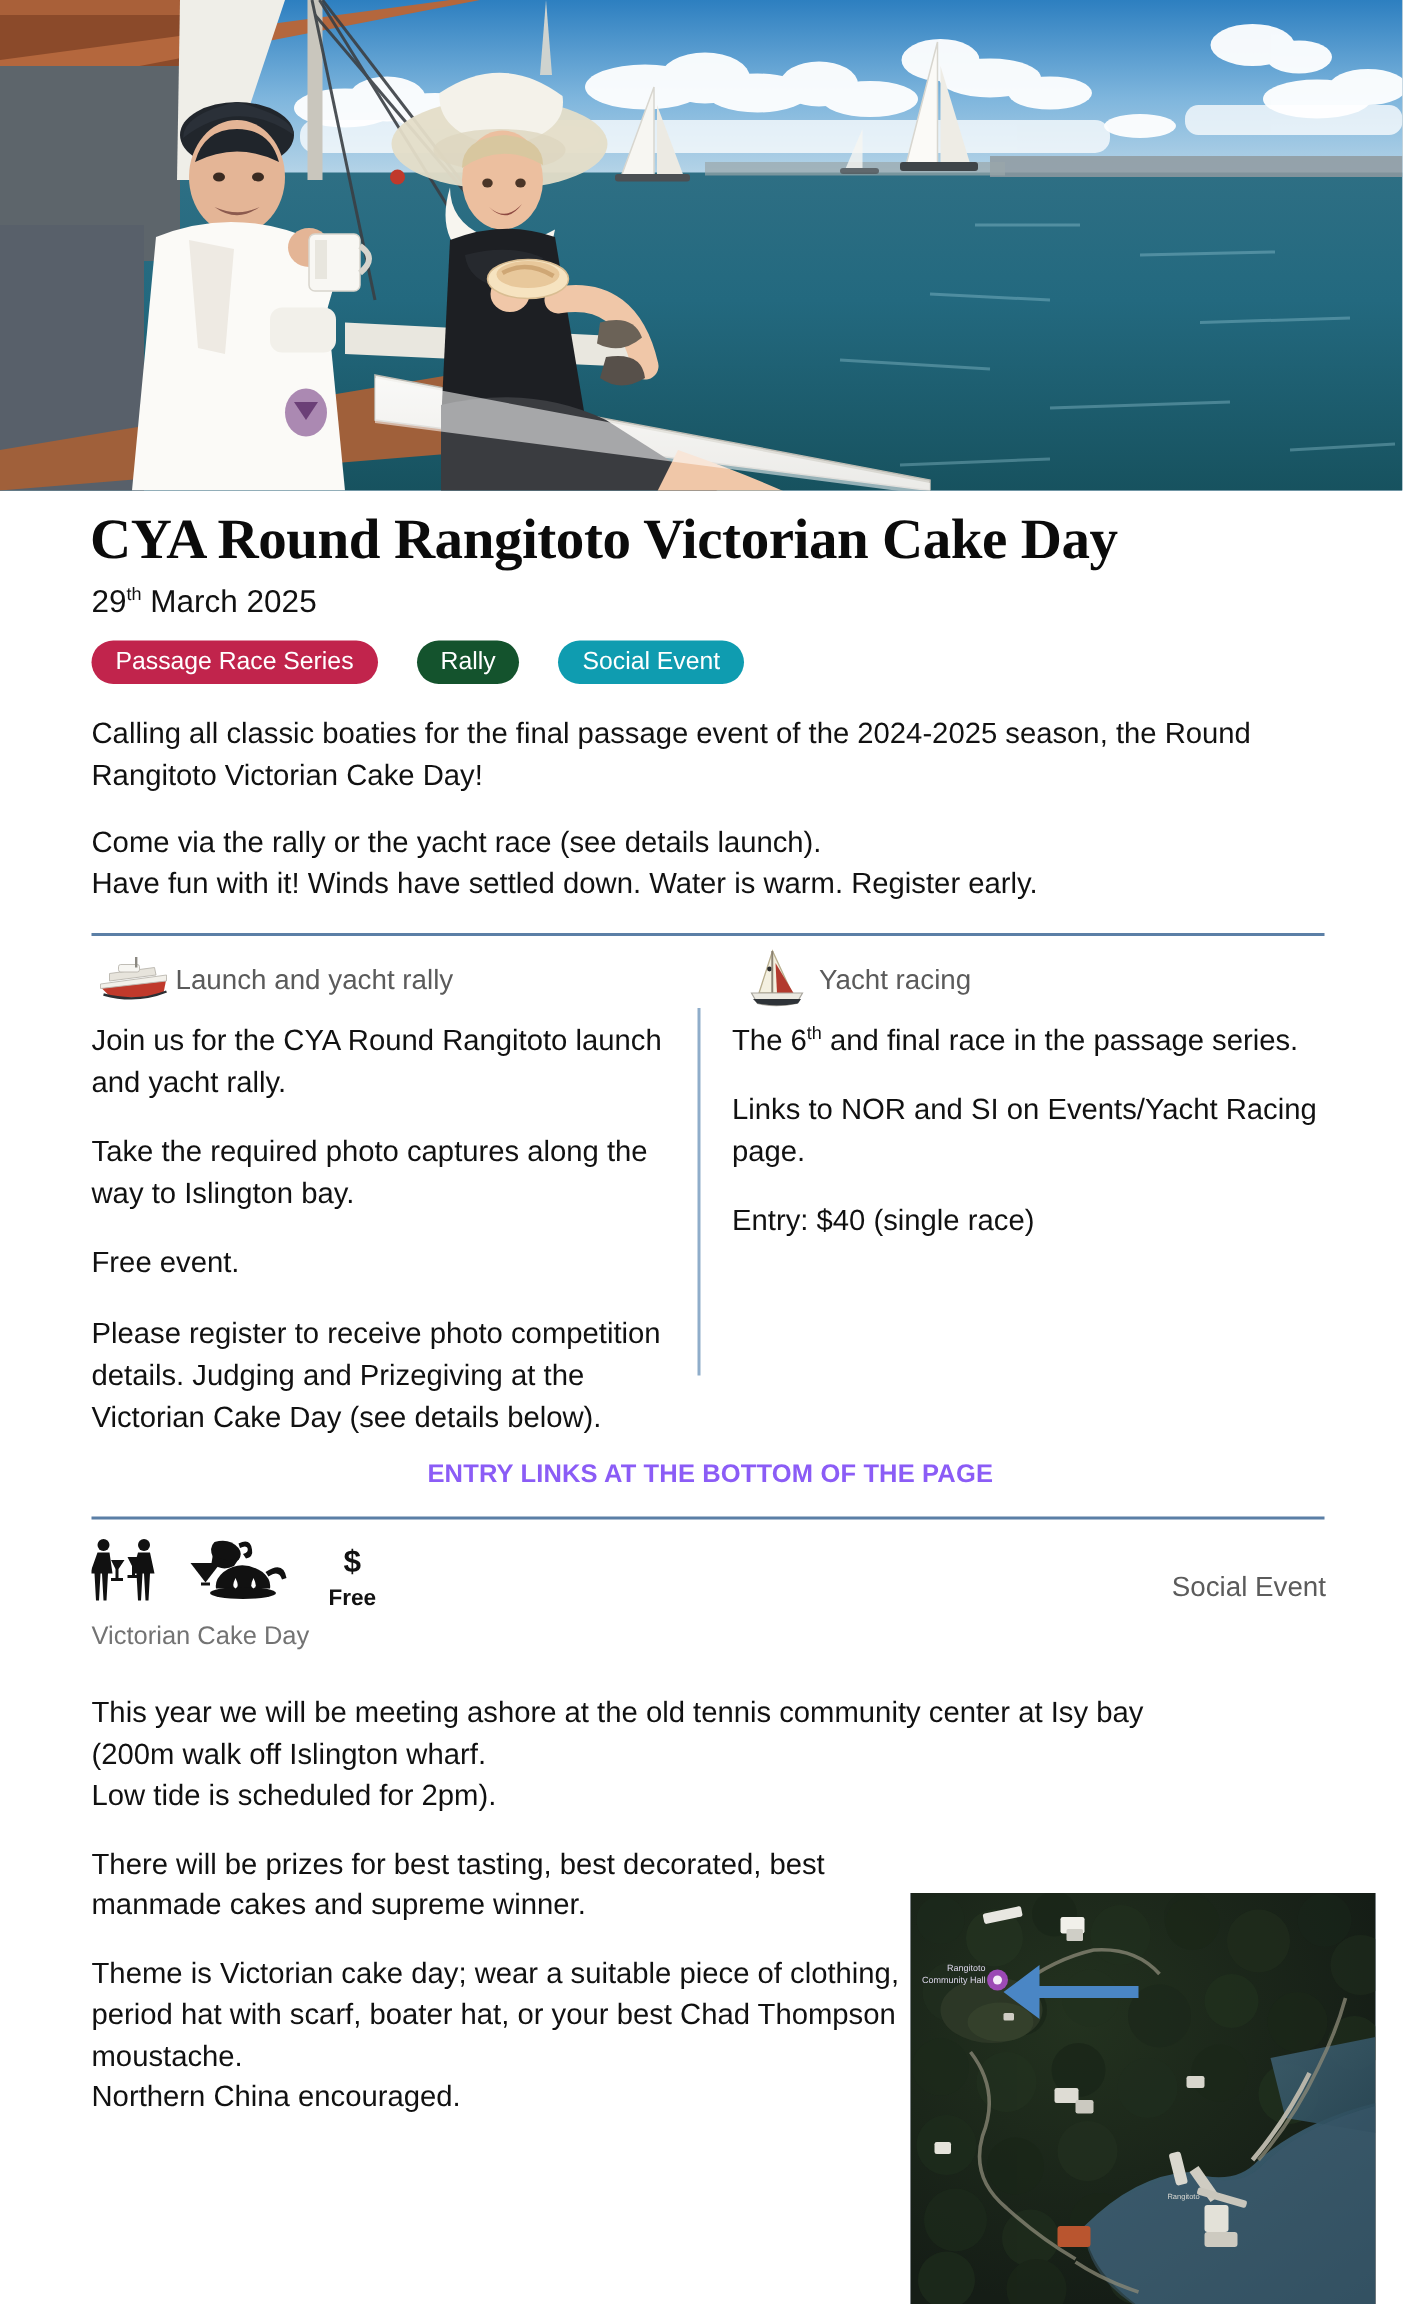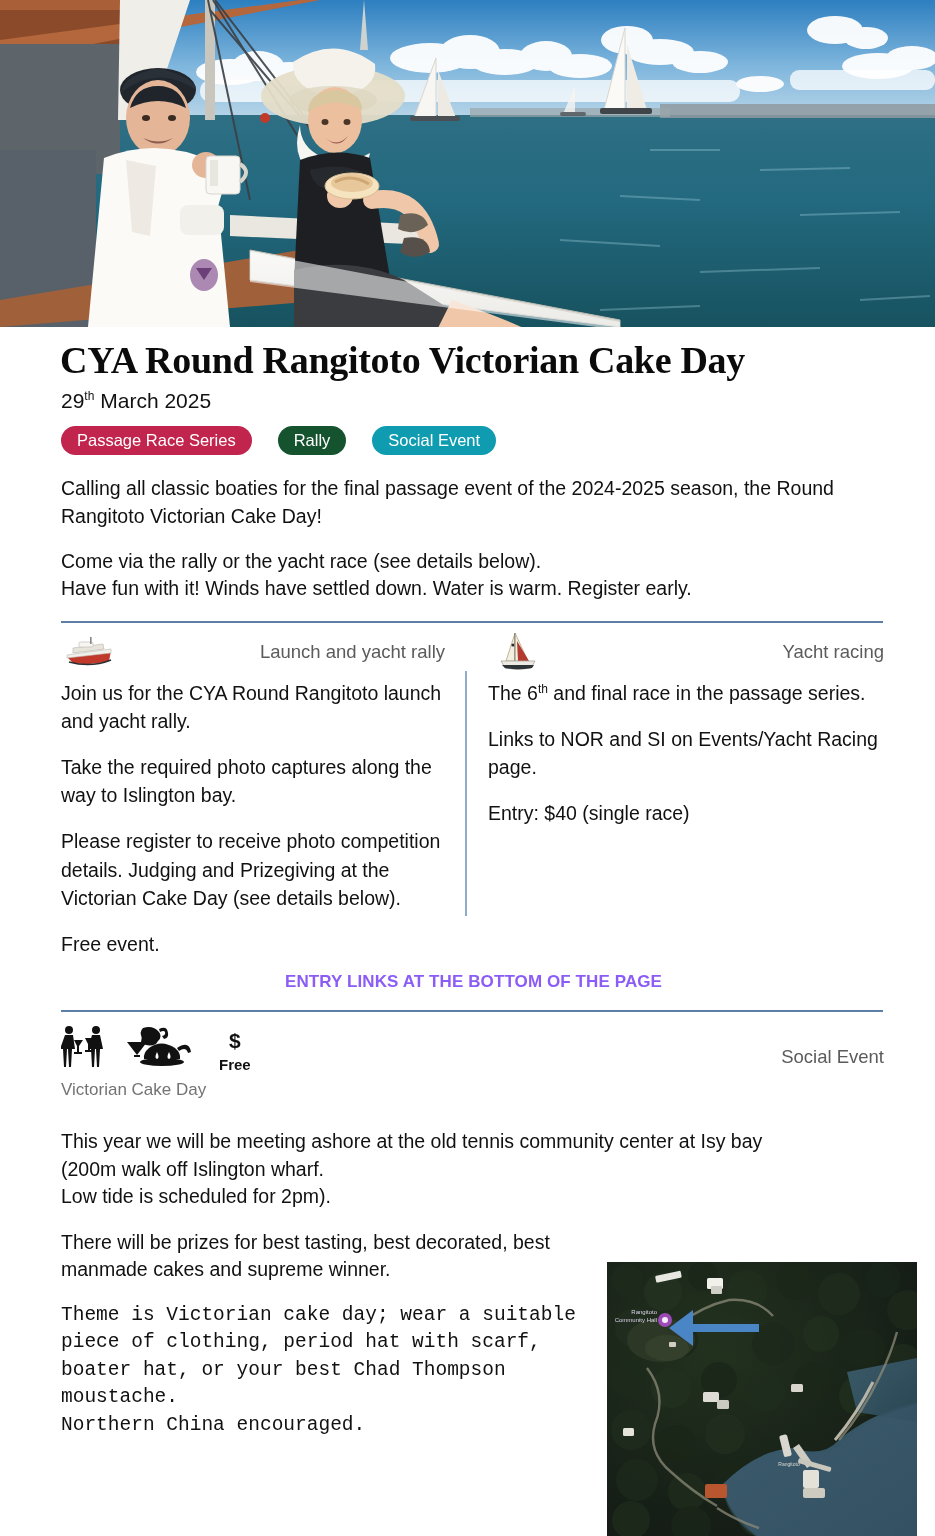--- a/index.html
+++ b/index.html
@@ -119,21 +119,20 @@
     width: 56px;
     height: 40px;
     flex: 0 0 56px;
     display: flex;
     align-items: center;
     justify-content: center;
   }
   .col-head .icon-box svg { display:block; }
   .col-head .head-label {
     flex: 1;
-    text-align: right;
     font-size: 18.5px;
     color: #5b5b5b;
     padding-right: 2px;
   }
   .col-right .col-head .icon-box { margin-left: 2px; }
 
   .col-body {
     font-size: 19.5px;
     line-height: 1.44;
     color: #111;
@@ -191,21 +190,21 @@
     color: #737373;
   }
   .social-body {
     font-size: 19.5px;
     line-height: 1.41;
     margin: 1px 0 0 3px;
     color: #111;
     width: 545px;
   }
   .social-body p { margin: 0 0 18px 0; }
-  .social-body p:last-child { margin-bottom: 0; font-family: Liberation Mono, monospace; }
+  .social-body p:last-child { margin-bottom: 0; }
   .social-body .wide { width: 845px; }
 
   
   .map-figure {
     position: absolute;
     left: 607px;
     top: 1262px;
     width: 310px;
     height: 274px;
     overflow: hidden;
@@ -377,21 +376,21 @@
 
   <div class="badges">
     <span class="badge" style="background: rgb(193, 36, 76);">Passage Race Series</span>
     <span class="badge" style="background: #14532d;">Rally</span>
     <span class="badge" style="background: rgb(15, 156, 176);">Social Event</span>
   </div>
 
   <div class="intro">
     <p>Calling all classic boaties for the final passage event of the 2024-2025 season, the Round Rangitoto Victorian Cake Day!</p>
     <p>
-      <span>Come via the rally or the yacht race (see details below).</span><br>
+      <span>Come via the rally or the yacht race (see details launch).</span><br>
       <span>Have fun with it! Winds have settled down. Water is warm. Register early.</span>
     </p>
   </div>
 
   <div class="hrule" style="background: rgb(91, 127, 166);"></div>
 
   <div class="two-col">
 
     <div class="col col-left">
       <div class="col-head">
@@ -403,22 +402,22 @@
             <rect x="16" y="7" width="14" height="5" rx="1.5" fill="#f7f6f2" stroke="#b9b6ae" stroke-width="0.6"></rect>
             <rect x="27" y="2" width="1.6" height="7" fill="#8a8780"></rect>
             <path d="M6 27 Q28 33 48 25" stroke="#2b2f33" stroke-width="1.6" fill="none"></path>
           </svg>
         </span>
         <span class="head-label">Launch and yacht rally</span>
       </div>
       <div class="col-body">
         <p>Join us for the CYA Round Rangitoto launch and yacht rally.</p>
         <p>Take the required photo captures along the way to Islington bay.</p>
+        <p>Free event.</p>
         <p>Please register to receive photo competition details. Judging and Prizegiving at the Victorian Cake Day (see details below).</p>
-        <p>Free event.</p>
       </div>
     </div>
 
     <div class="col col-right">
       <div class="col-head">
         <span class="icon-box">
           <svg width="46" height="42" viewBox="0 0 46 42">
             <path d="M20 2 L33 30 L11 30 Z" fill="#f4f0e0" stroke="#b8ae8e" stroke-width="0.9"></path>
             <path d="M22 10 L34 30 L23 30 Z" fill="#b23a2e"></path>
             <circle cx="18" cy="14" r="1.6" fill="#2b2b2b"></circle>

